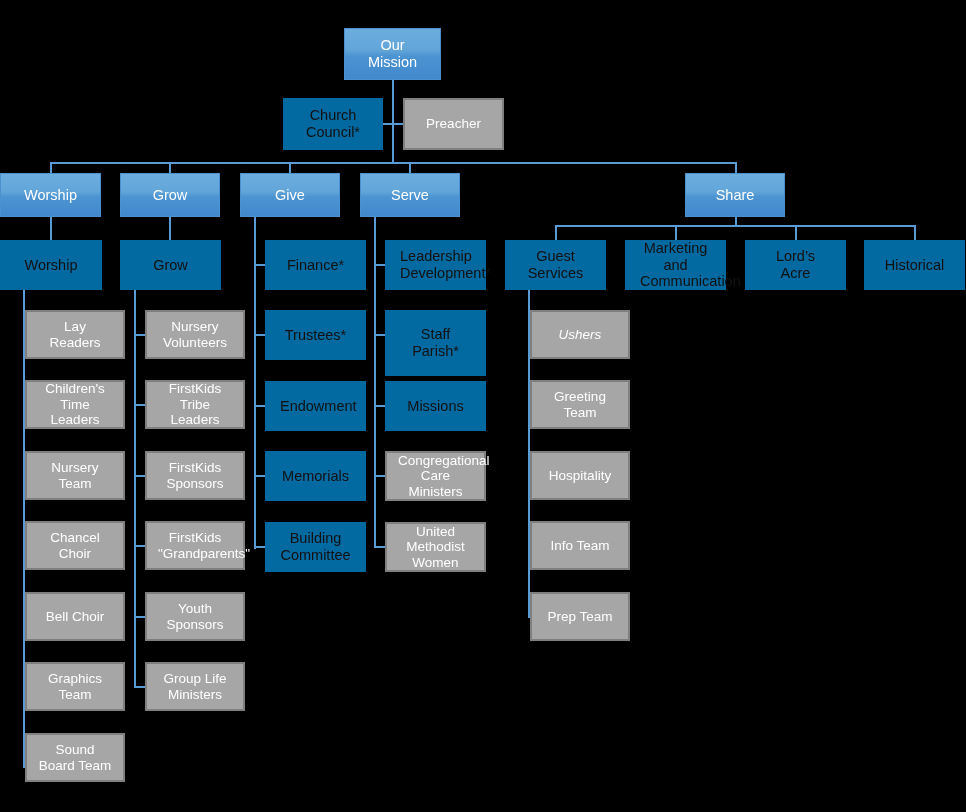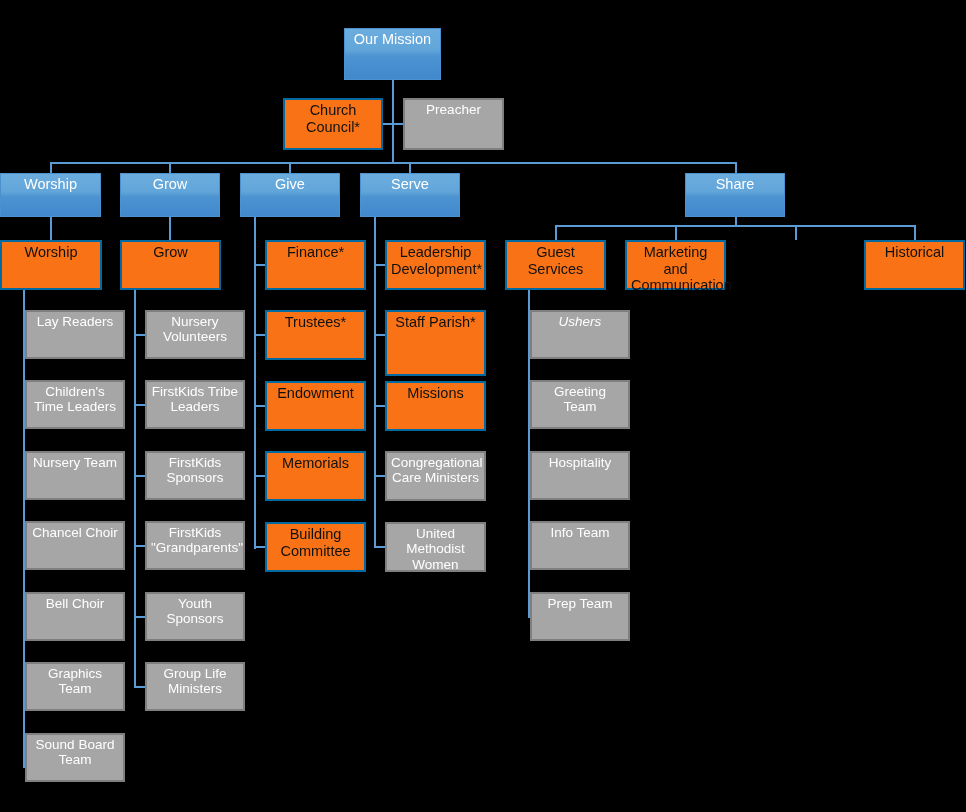--- a/index.html
+++ b/index.html
@@ -24,39 +24,40 @@
     background: #5b9bd5;
   }
   .conn.h { height: 2px; }
   .conn.v { width: 2px; }
 
   
   .node {
     position: absolute;
     box-sizing: border-box;
     display: flex;
+    align-items: center;
     justify-content: center;
     text-align: center;
     line-height: 1.14;
-    padding: 2px 4px;
+    padding: 2px 11px;
   }
 
   
   .node.blue {
     background: linear-gradient(to bottom, #6cadde 0%, #62a5d9 42%, #4b93d1 55%, #4189cc 100%);
     color: #ffffff;
     border: 1px solid #4b90cf;
     font-size: 14.5px;
   }
 
   
   .node.white {
-    background: #f97316;
+    background: #0369a1;
     color: #111111;
-    border: 2px solid #0369a1;
+    border: 4px solid #0369a1;
     font-size: 14.5px;
   }
 
   
   .node.gray {
     background: #a6a6a6;
     color: #ffffff;
     border: 2px solid #7f7f7f;
     font-size: 13.5px;
   }
@@ -238,20 +239,23 @@
   <div class="node gray" style="left:385px; top:522px; width:101px; height:50px;">
     <span>United Methodist Women</span>
   </div>
 
   <div class="node white" style="left:505px; top:240px; width:101px; height:50px;">
     <span>Guest Services</span>
   </div>
   <div class="node white" style="left:625px; top:240px; width:101px; height:50px;">
     <span>Marketing and Communication</span>
   </div>
+  <div class="node white" style="left:745px; top:240px; width:101px; height:50px;">
+    <span>Lord’s Acre</span>
+  </div>
   <div class="node white" style="left:864px; top:240px; width:101px; height:50px;">
     <span>Historical</span>
   </div>
 
   <div class="node gray" style="left:530px; top:310px; width:100px; height:49px;font-style:italic;">
     <span>Ushers</span>
   </div>
   <div class="node gray" style="left:530px; top:380px; width:100px; height:49px;">
     <span>Greeting Team</span>
   </div>

